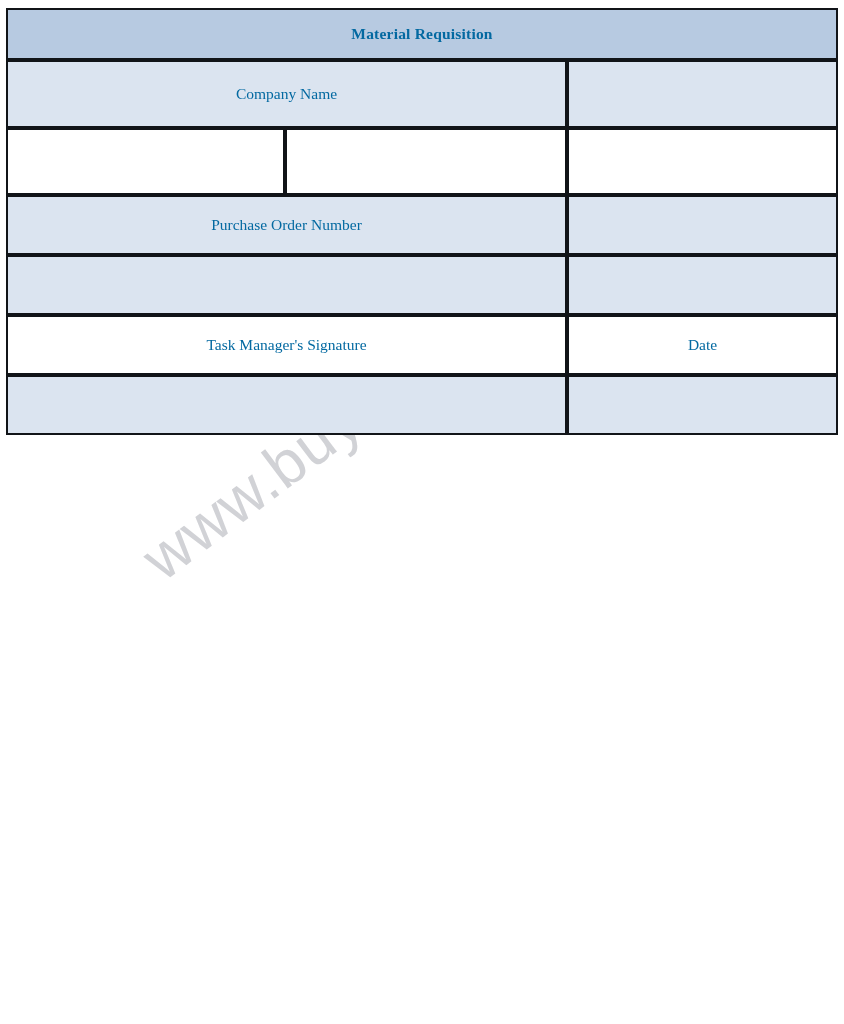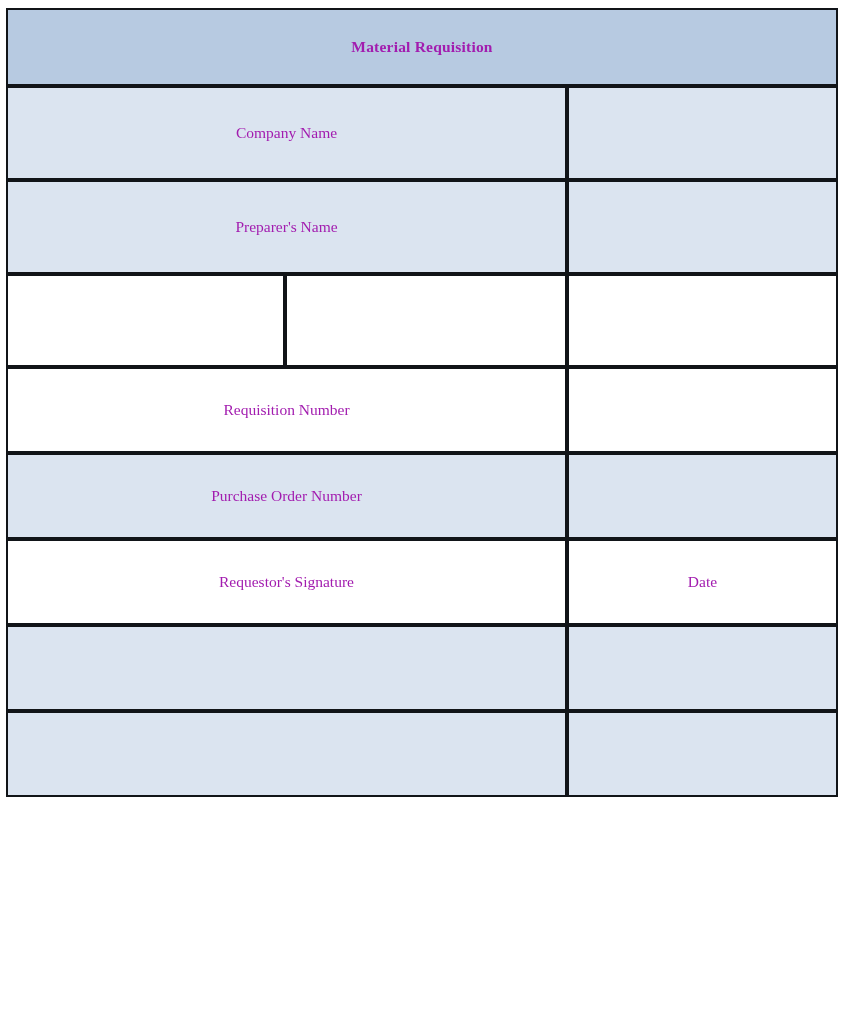--- a/index.html
+++ b/index.html
@@ -48,25 +48,25 @@
     top: 8px;
     width: 832px;
     border-collapse: separate;
     border-spacing: 0;
     table-layout: fixed;
     z-index: 10;
   }
 
   #form-table td {
     border: 2px solid #111418;
-    padding: 17px;
+    padding: 4px;
     text-align: center;
     vertical-align: middle;
     font-size: 15.5px;
-    color: #a21caf;
+    color: #0369a1;
     line-height: 1.15;
     background-clip: padding-box;
   }
 
   td.shade  { background-color: #dbe4f0; }
   td.plain  { background-color: #ffffff; }
 
   
   td.title-cell {
     background-color: #b7cae1;
@@ -108,66 +108,54 @@
       </tr>
 
       <tr class="form-row">
         <td class="shade" colspan="2">
           <span class="label-txt">Company Name</span>
         </td>
         <td class="shade"></td>
       </tr>
 
 
-      <tr class="form-row">
-        <td class="shade" colspan="2">
-          <span class="label-txt">Preparer's Name</span>
-        </td>
-        <td class="shade"></td>
-      </tr>
 
 
 
 
 
 
 
       <tr class="cost-body">
         <td class="plain short-cell"></td>
         <td class="plain short-cell"></td>
         <td class="plain"></td>
       </tr>
 
 
-      <tr class="short-row">
-        <td class="plain" colspan="2">
-          <span class="label-txt">Requisition Number</span>
-        </td>
-        <td class="plain"></td>
-      </tr>
 
       <tr class="short-row">
         <td class="shade" colspan="2">
           <span class="label-txt">Purchase Order Number</span>
         </td>
         <td class="shade"></td>
       </tr>
 
-      <tr class="short-row">
-        <td class="plain" colspan="2">
-          <span class="label-txt">Requestor's Signature</span>
-        </td>
-        <td class="plain">Date</td>
-      </tr>
 
       <tr class="short-row">
         <td class="shade" colspan="2"></td>
         <td class="shade"></td>
       </tr>
 
+      <tr class="short-row">
+        <td class="plain" colspan="2">
+          <span class="label-txt">Task Manager's Signature</span>
+        </td>
+        <td class="plain">Date</td>
+      </tr>
 
       <tr class="short-row">
         <td class="shade" colspan="2"></td>
         <td class="shade"></td>
       </tr>
 
     </tbody>
   </table>
 </div>
 

